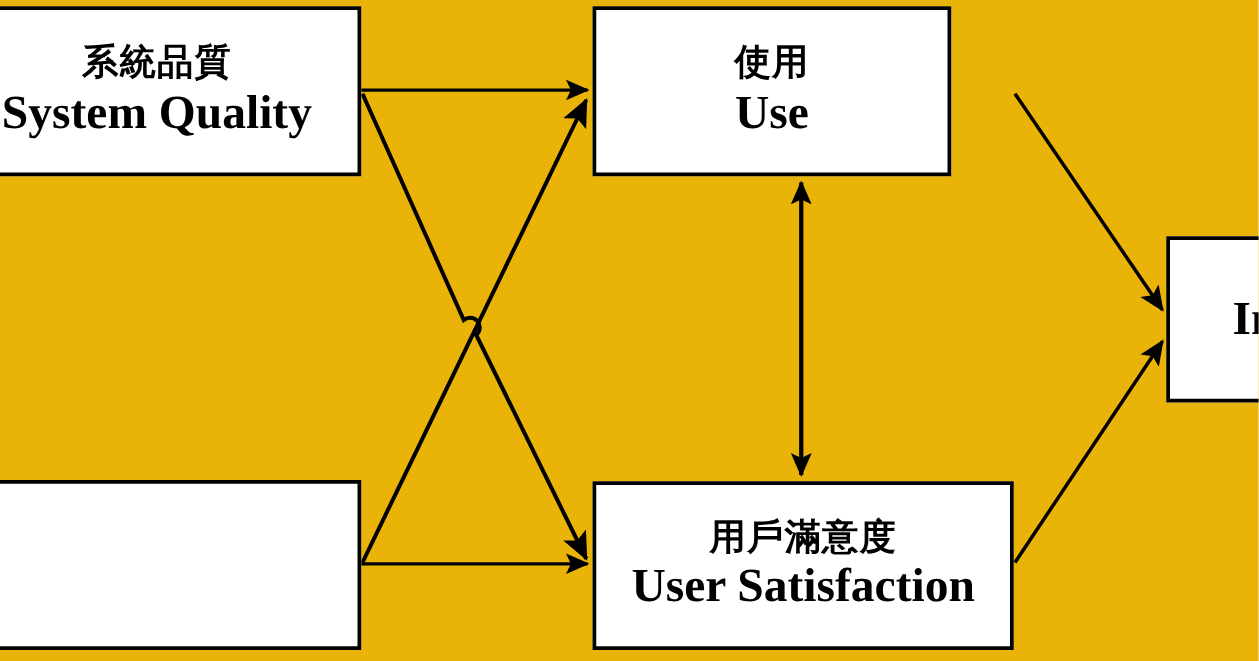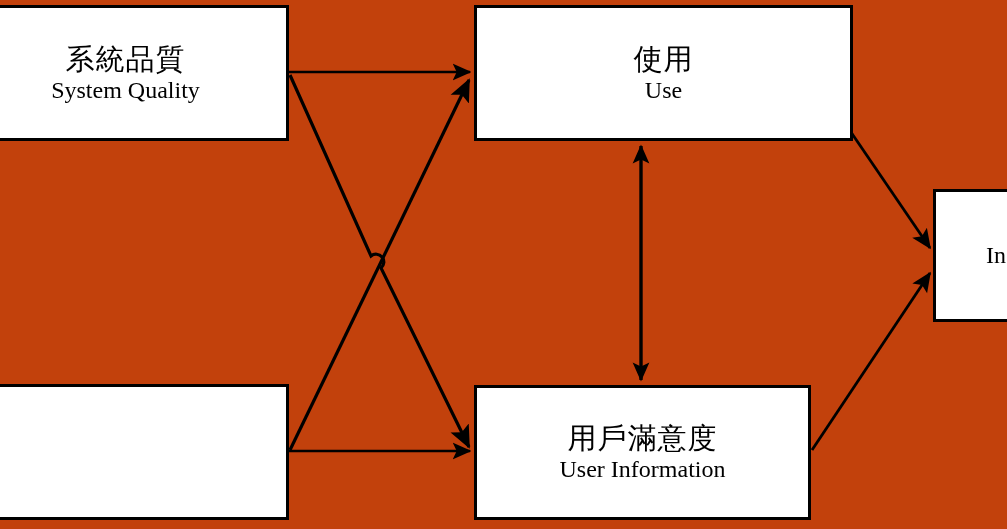--- a/index.html
+++ b/index.html
@@ -5,23 +5,24 @@
 <style>
   html, body {
     margin: 0;
     padding: 0;
     background: #ffffff;
   }
   #canvas {
     position: relative;
     width: 1007px;
     height: 529px;
-    background: #c2410c;
+    background: #eab308;
     overflow: hidden;
     font-family: "Liberation Serif", "DejaVu Serif", serif;
+    font-weight: bold;
   }
   #edges {
     position: absolute;
     left: 0;
     top: 0;
     width: 1007px;
     height: 529px;
     overflow: visible;
   }
   .node {
@@ -36,34 +37,34 @@
     z-index: 3;
   }
   .node-zh {
     font-size: 29px;
     line-height: 1.18;
     color: #000000;
     white-space: nowrap;
     letter-spacing: 1px;
   }
   .node-en {
-    font-size: 24px;
+    font-size: 38px;
     line-height: 1.18;
     color: #000000;
     white-space: nowrap;
   }
   
   #node-system-quality {
     left: -38px;  top: 5px;   width: 327px; height: 136px;
   }
   #node-information-quality {
     left: -38px;  top: 384px; width: 327px; height: 136px;
   }
   #node-use {
-    left: 474px;  top: 5px;   width: 379px; height: 136px;
+    left: 474px;  top: 5px;   width: 287px; height: 136px;
   }
   #node-user-satisfaction {
     left: 474px;  top: 385px; width: 337px; height: 135px;
   }
   #node-individual-impact {
     left: 933px;  top: 189px; width: 212px; height: 133px;
     align-items: flex-start;
     padding-left: 50px;
   }
   #node-individual-impact .node-zh,
@@ -109,20 +110,20 @@
   <div class="node" id="node-information-quality">
   </div>
 
   <div class="node" id="node-use">
     <div class="node-zh">使用</div>
     <div class="node-en">Use</div>
   </div>
 
   <div class="node" id="node-user-satisfaction">
     <div class="node-zh">用戶滿意度</div>
-    <div class="node-en">User Information</div>
+    <div class="node-en">User Satisfaction</div>
   </div>
 
   <div class="node" id="node-individual-impact">
     <div class="node-en">In</div>
   </div>
 
 </div>
 
 </body></html>

